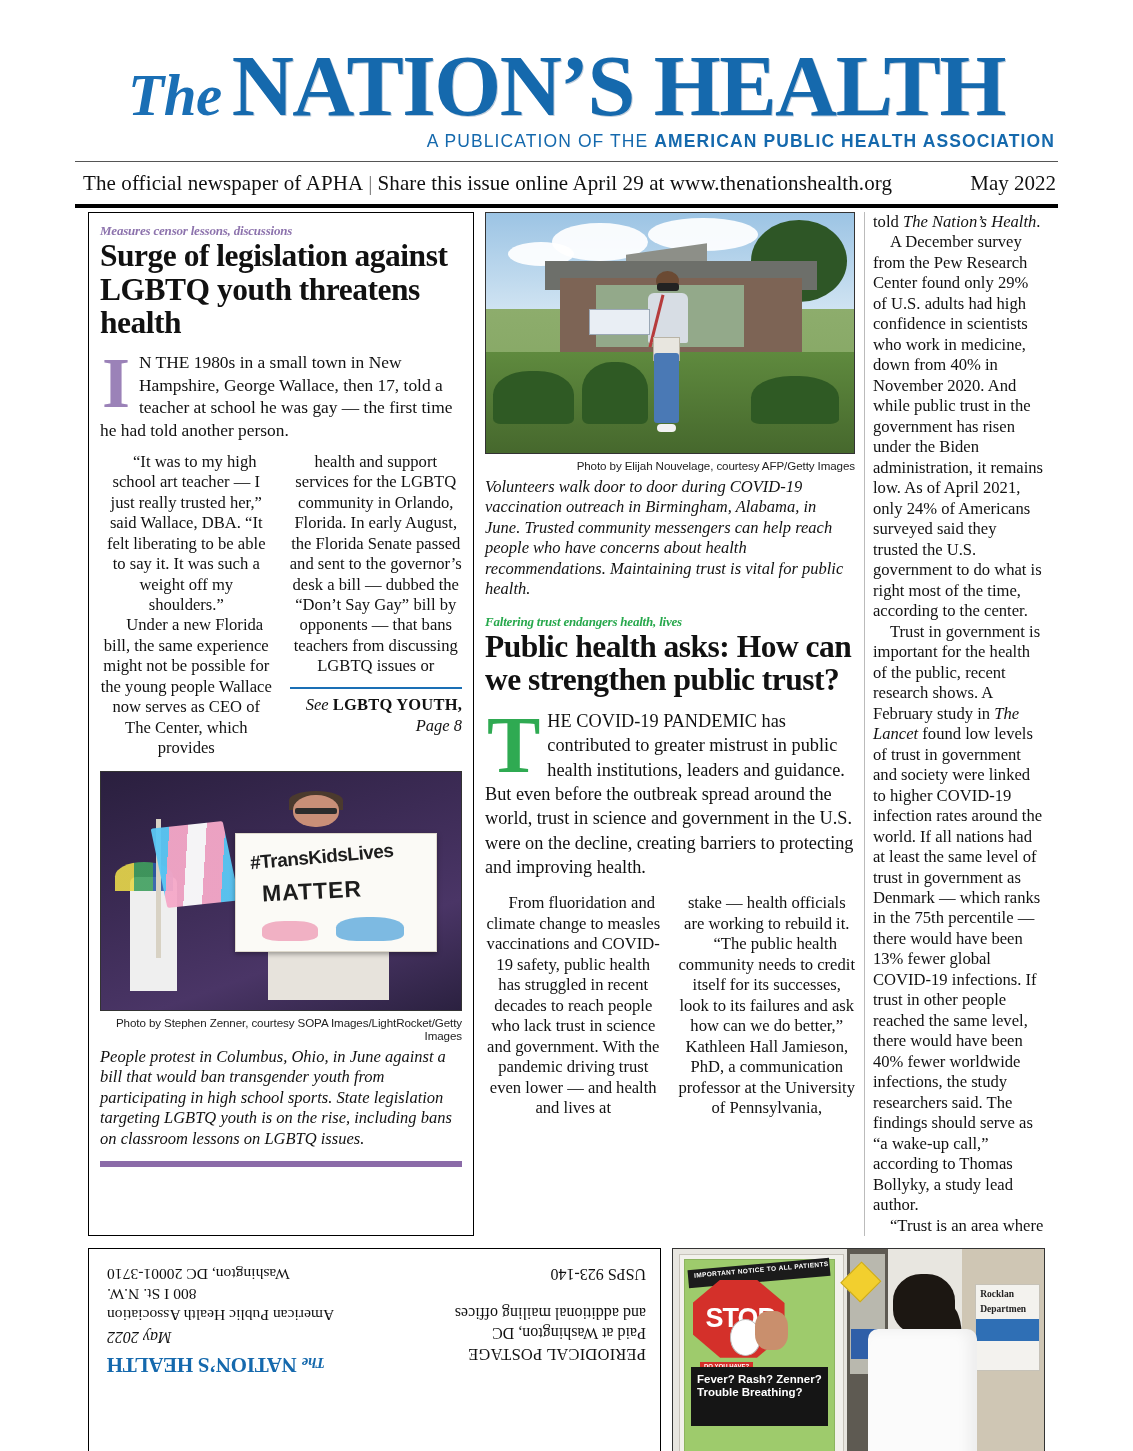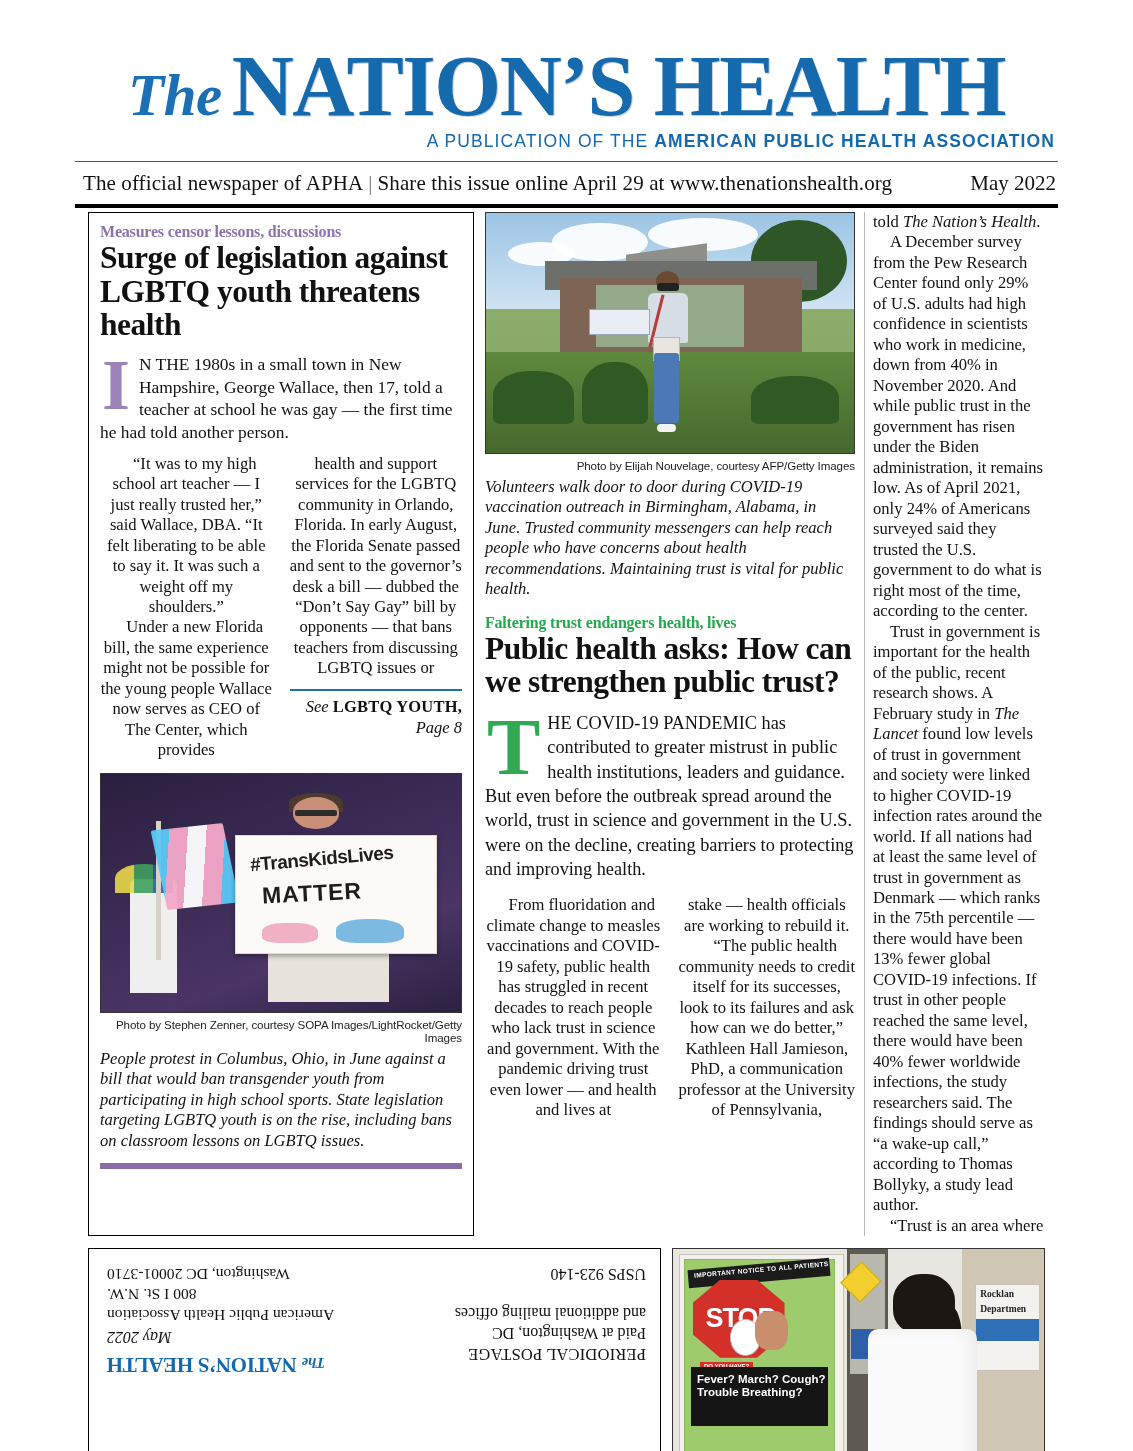--- a/index.html
+++ b/index.html
@@ -59,22 +59,22 @@
   .content{position:absolute;left:88px;top:212px;width:957px;}
   .row1{display:flex;}
 
   .col-left{width:386px;border:1px solid #000;box-sizing:border-box;padding:10px 11px 8px 11px;}
   .col-mid{width:390px;box-sizing:border-box;padding:0 9px 0 11px;}
   .col-right{width:181px;box-sizing:border-box;padding-left:8px;border-left:1px solid #bbb;}
 
   
   .kicker{
     font-family:"Liberation Serif", serif;
-    font-weight:700;
-    font-size:16px;letter-spacing:-0.2px;
+    font-style:italic;font-weight:700;
+    font-size:13px;letter-spacing:-0.2px;
   }
   .kicker.purple{color:#8d73ad;}
   .kicker.green{color:#27a84c;}
   .headline{
     font-family:"Liberation Serif", serif;
     font-weight:700;
     font-size:31.5px;line-height:1.07;
     letter-spacing:-0.5px;
     margin-top:0;
   }
@@ -417,21 +417,21 @@
             <div class="nu-poster">
               <div class="nu-notice">
                   <span>IMPORTANT NOTICE TO ALL PATIENTS</span>
                 </div>
               <div class="nu-stop"></div>
               <div class="nu-stoptxt">STOP</div>
               <div class="nu-face"></div>
               <div class="nu-arm"></div>
               <div class="nu-doyou">DO YOU HAVE?</div>
               <div class="nu-band">
-                <div class="b1">Fever? March? Cough?</div>
+                <div class="b1">Fever? Rash? Zenner?</div>
                 <div class="b2">Trouble Breathing?</div>
 
               </div>
 
             </div>
             <div class="nu-sign2">
               <div class="t">Rocklan</div>
               <div class="t">Departmen</div>
               <div class="blue"></div>
             </div>

